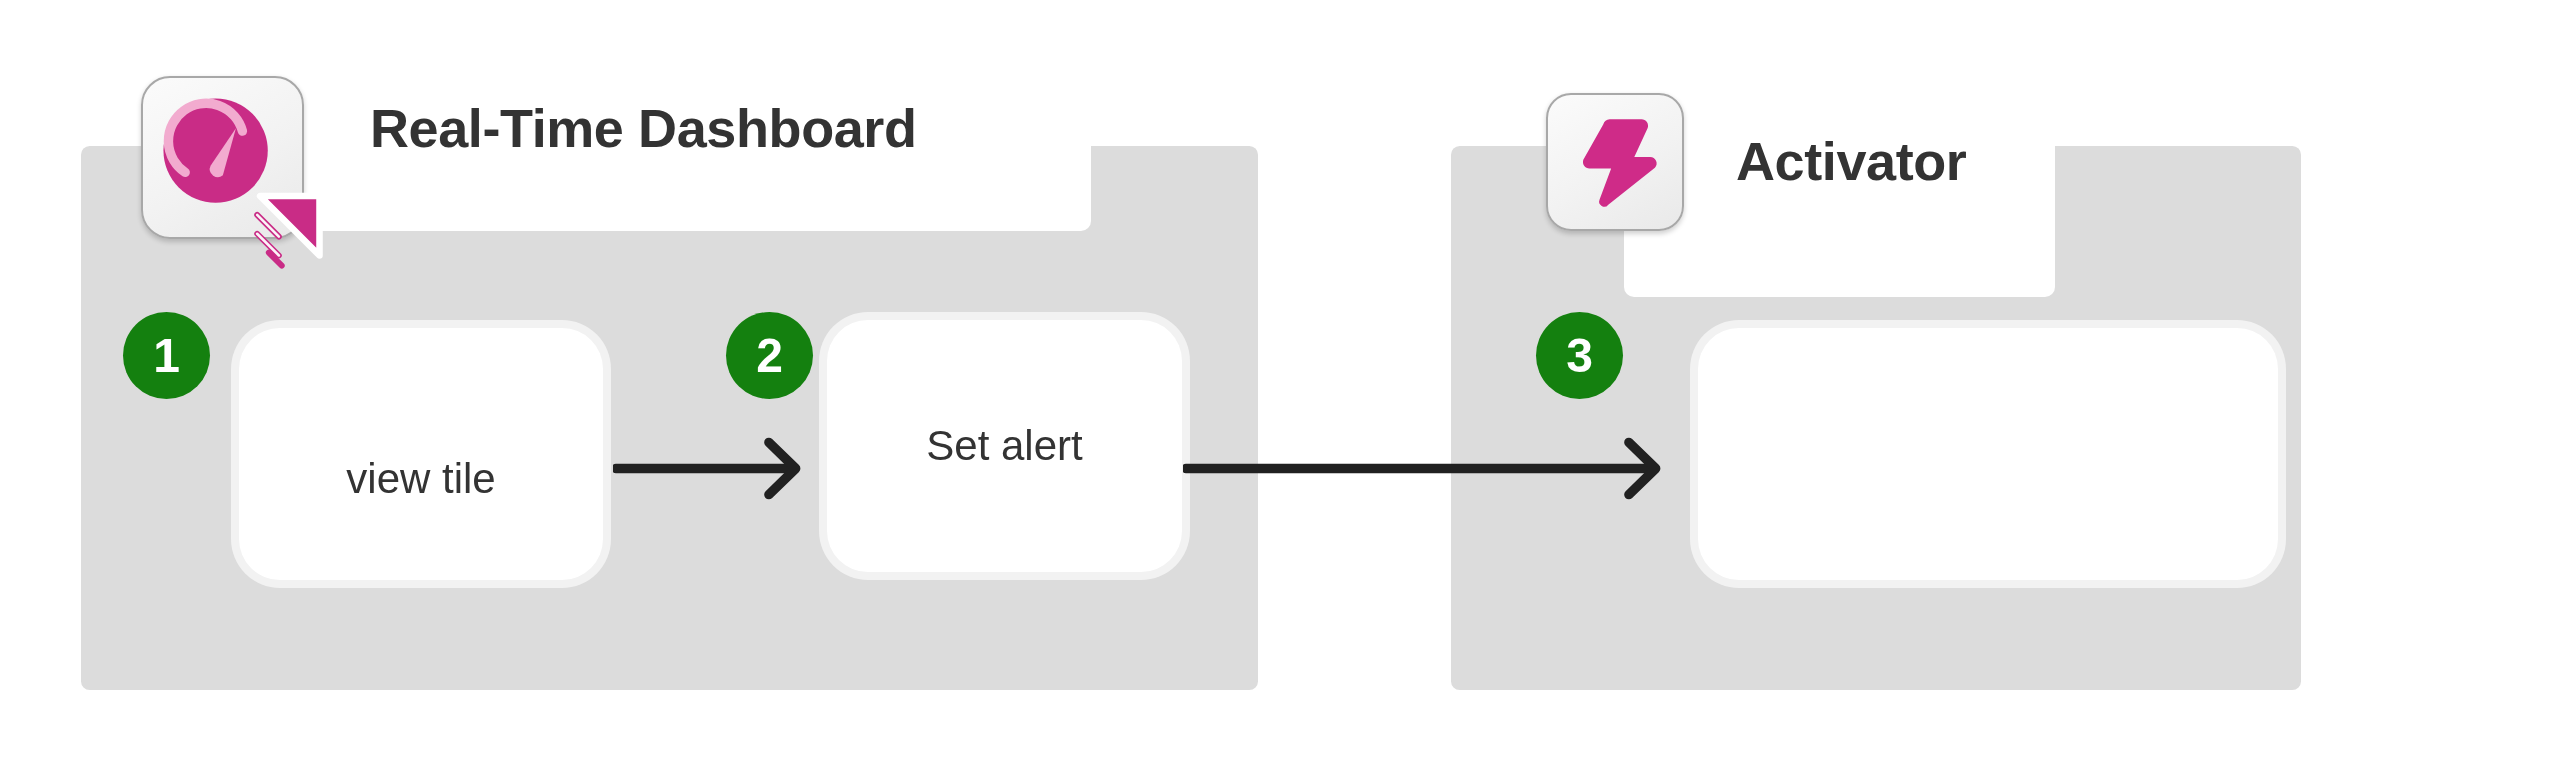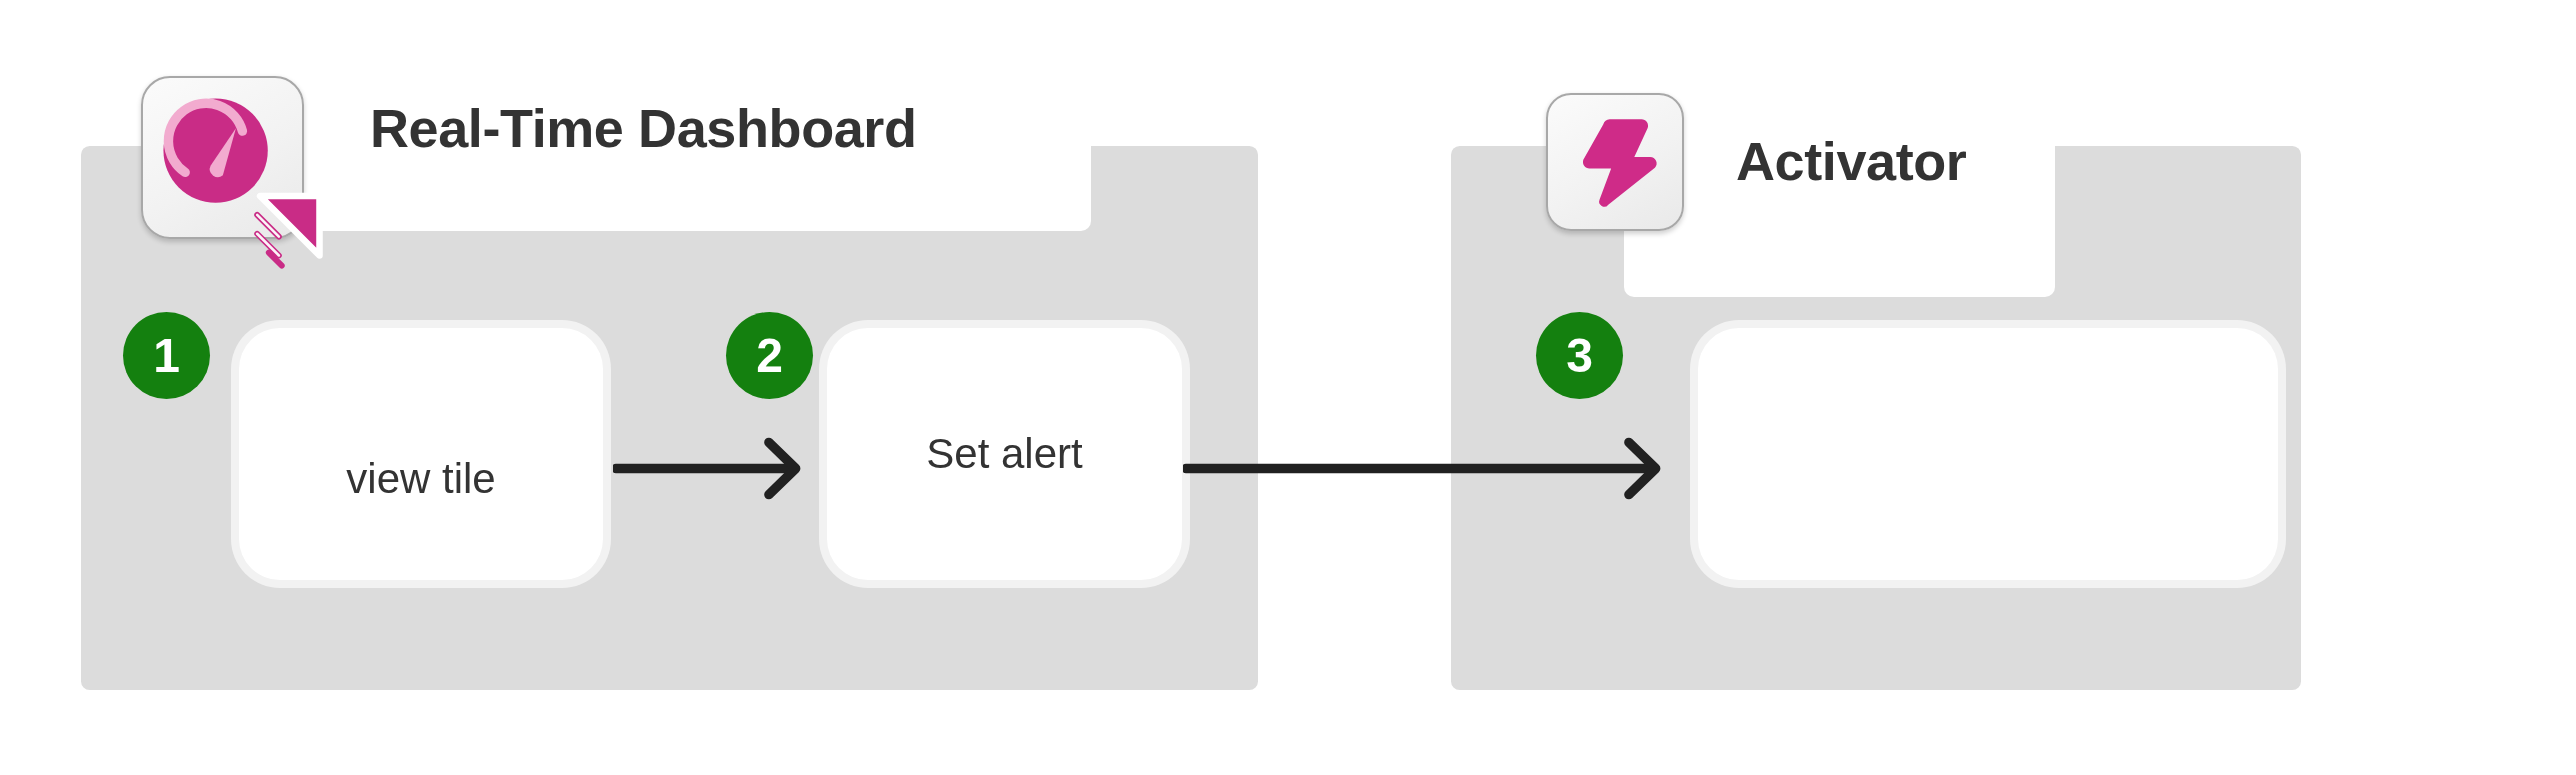--- a/index.html
+++ b/index.html
@@ -90,21 +90,21 @@
     z-index: 3;
   }
   .step-text {
     font-size: 42px;
     font-weight: normal;
     color: #333333;
     line-height: 1.18;
     padding: 0 19px;
   }
   #box-1 { left: 239px;  top: 328px; width: 364px; height: 252px; }
-  #box-2 { left: 827px; top: 328px; width: 355px; height: 252px; }
+  #box-2 { left: 827px; top: 320px; width: 355px; height: 252px; }
   #box-3 { left: 1698px; top: 328px; width: 580px; height: 252px; }
 
   
   .step-badge {
     position: absolute;
     width: 87px;
     height: 87px;
     border-radius: 50%;
     background: #14800f;
     color: #ffffff;

